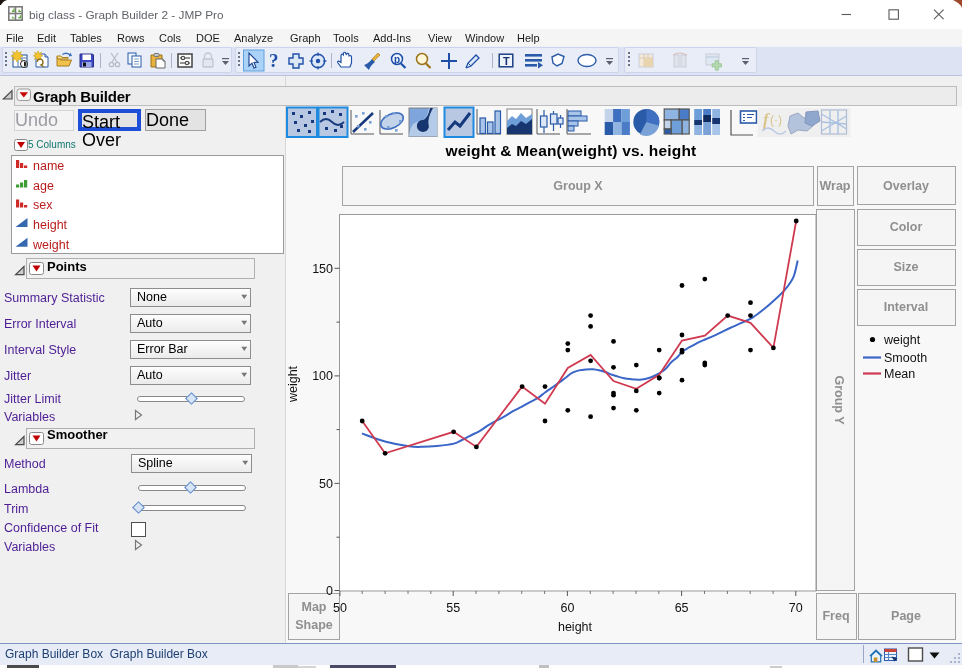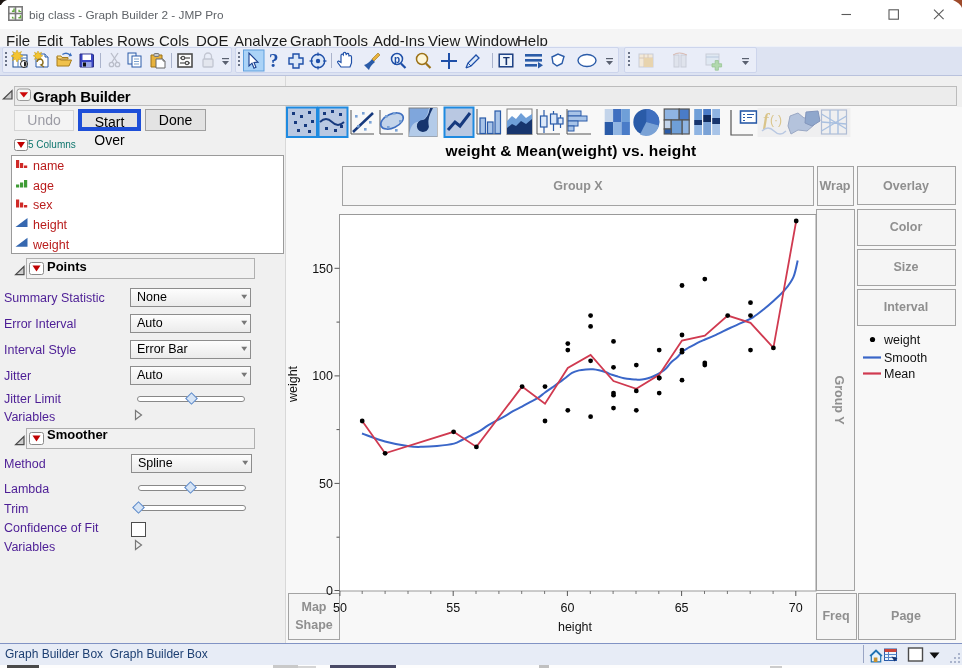--- a/index.html
+++ b/index.html
@@ -1,30 +1,30 @@
 <!DOCTYPE html>
 <html><head><meta charset="utf-8">
 <style>
 *{margin:0;padding:0;box-sizing:border-box}
 html,body{width:962px;height:668px;overflow:hidden}
 body{font-family:"Liberation Sans",sans-serif;position:relative;background:#fff}
 .abs{position:absolute}
 #titlebar{left:0;top:0;width:962px;height:29px;background:#fff}
 #titletxt{left:29px;top:8px;font-size:11.8px;color:#5f6368}
 #menubar{left:0;top:29px;width:962px;height:17px;background:#f5f5f5}
-.mi{top:32px;font-size:15px;color:#1b1b1b}
+.mi{top:32px;font-size:11px;color:#1b1b1b}
 #toolbar{left:0;top:46px;width:962px;height:29px;background:#dde3f2;border-top:1px solid #eef1f8}
 .chunk{top:1px;height:26px;background:#e9edf8;border:1px solid #cdd5ec;border-radius:2px}
 #tbline{left:0;top:75px;width:962px;height:1px;background:#b9c2dd}
 #content{left:0;top:76px;width:962px;height:567px;background:#f0f0f0}
 #gsurface{left:286px;top:76px;width:676px;height:567px;background:#f8f8f8}
 #vdiv{left:285px;top:76px;width:1px;height:567px;background:#d8d8d8}
 #gbband{left:14px;top:86px;width:943px;height:20px;background:#ececec;border:1px solid #bcbcbc}
 #gbtitle{left:33px;top:88px;font-size:15px;font-weight:bold;color:#000;letter-spacing:-0.2px}
-.btn{font-size:14px;text-align:center}
+.btn{font-size:18px;}
 #undo{left:14px;top:110px;width:60px;height:21px;background:#f4f4f4;border:1px solid #d4d4d4;color:#9b9ba4;line-height:19px}
 #startover{left:78px;top:109px;width:63px;height:22px;background:#e3e3e3;border:4px solid #1d4ed8;color:#000;line-height:18px}
 #done{left:145px;top:109px;width:61px;height:22px;background:#e3e3e3;border:1px solid #9f9f9f;color:#000;line-height:20px}
 #cols5{left:28px;top:139px;font-size:10px;color:#0f766e}
 #collist{left:11px;top:155px;width:273px;height:99px;background:#fff;border:1px solid #9a9a9a}
 .crow{left:33px;font-size:12.5px;color:#b91c1c}
 .phead{left:26px;width:229px;height:21px;background:#f1f1f1;border:1px solid #b0b0b0}
 .plabel{left:4px;font-size:12.5px;color:#4c1d95}
 .dd{width:121px;height:19px;background:linear-gradient(#fdfdfd,#ebebeb);border:1px solid #8d8d8d;font-size:12.5px;color:#000;padding:1px 0 0 6px}
 .ddch{position:absolute;right:4px;top:2px;color:#777;font-size:8.5px;display:inline-block;transform:scaleX(1.4)}

